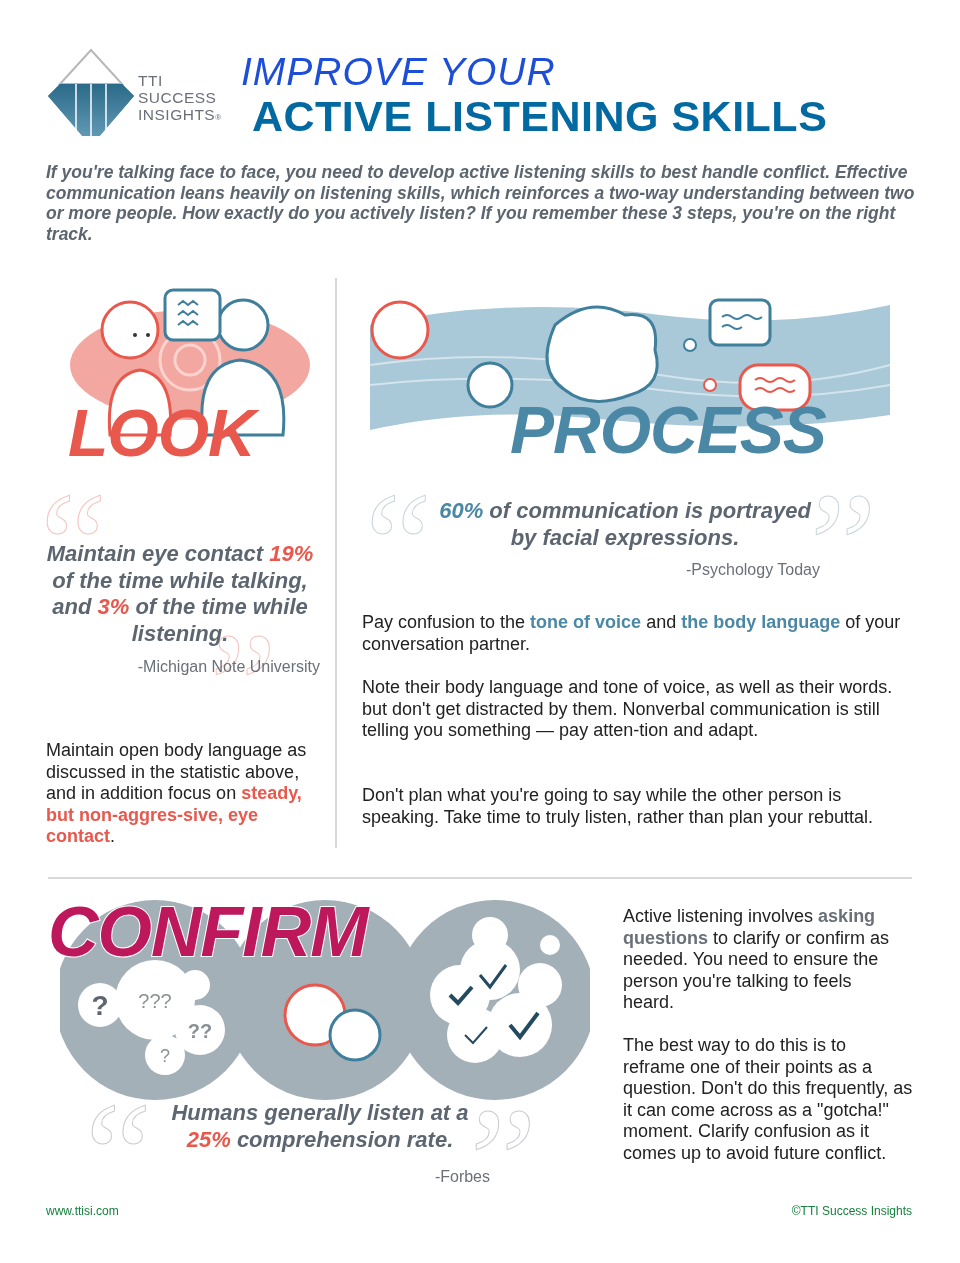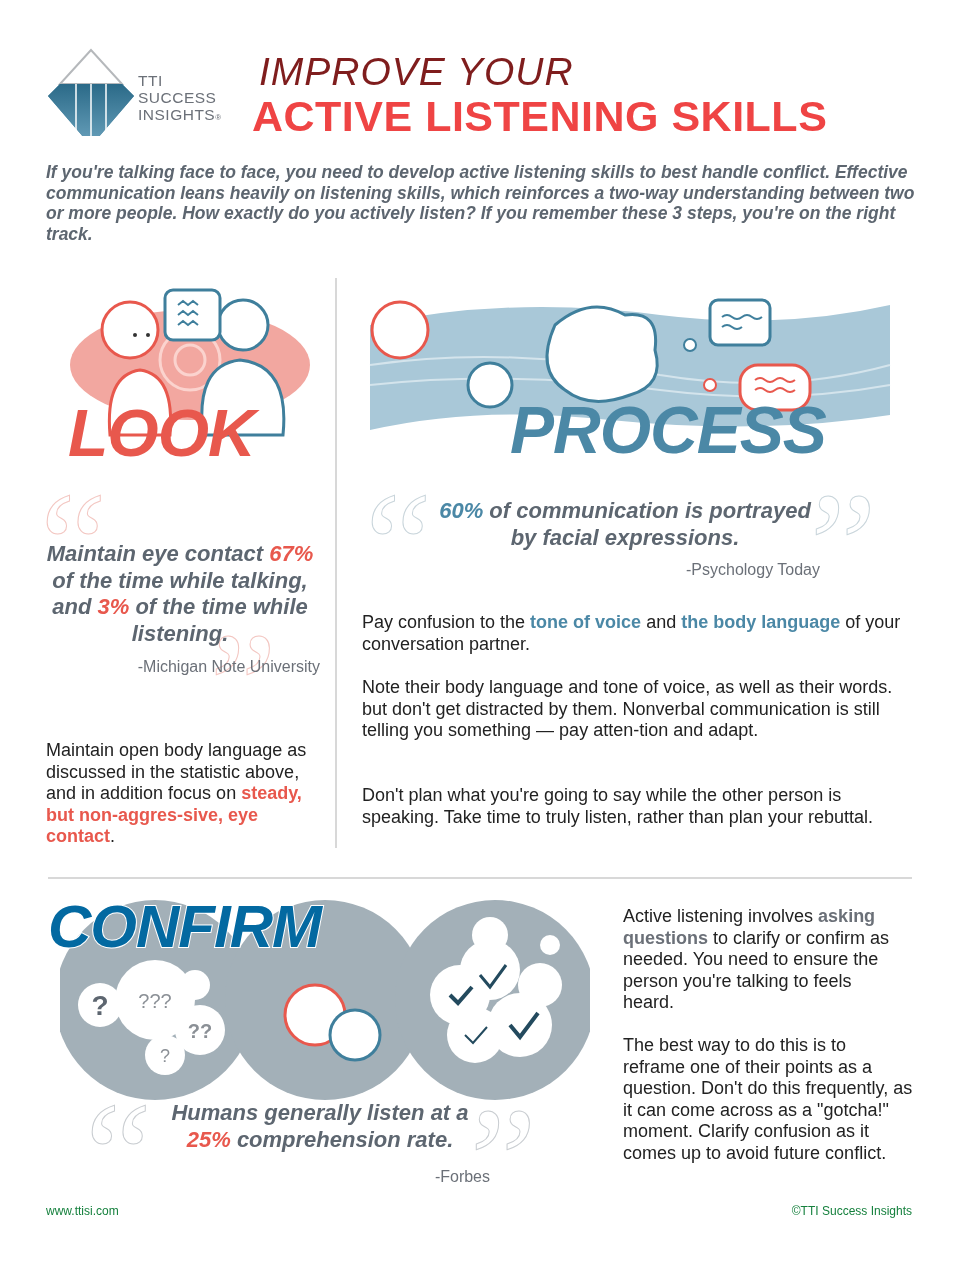--- a/index.html
+++ b/index.html
@@ -1,20 +1,20 @@
 <!DOCTYPE html>
 <html><head>
 <meta charset="utf-8">
 <style>
 *{box-sizing:border-box;margin:0;padding:0}
 body{width:960px;height:1263px;background:#fff;font-family:"Liberation Sans",sans-serif;position:relative;overflow:hidden;color:#222}
 .abs{position:absolute}
 .logo-text{left:138px;top:72px;font-size:15.5px;line-height:17px;color:#6b7078;letter-spacing:.5px}
-.t1{left:259px;top:50px;font-size:39px;font-style:italic;color:#7f1d1d;letter-spacing:1px}
-.t2{left:252px;top:92px;font-size:43px;font-weight:bold;color:#ef4444;letter-spacing:.5px}
+.t1{left:241px;top:50px;font-size:39px;font-style:italic;color:#1d4ed8;letter-spacing:1px}
+.t2{left:252px;top:92px;font-size:43px;font-weight:bold;color:#0369a1;letter-spacing:.5px}
 .intro{left:46px;top:162px;width:880px;font-size:17.5px;line-height:20.5px;font-style:italic;font-weight:bold;color:#5d6670}
 .vdiv{left:335px;top:278px;width:2px;height:570px;background:#d8d8d8}
 .hdiv{left:48px;top:877px;width:864px;height:2px;background:#d8d8d8}
 .quote{font-style:italic;font-weight:bold;color:#5d6670;text-align:center}
 .red{color:#e8584d}
 .blue{color:#4b88a6}
 .src{font-size:16px;color:#6b7078;text-align:right}
 .body{font-size:18px;line-height:21.5px;color:#222}
 .b-red{color:#e8584d;font-weight:bold}
 .b-blue{color:#4b88a6;font-weight:bold}
@@ -65,21 +65,21 @@
   <rect x="120" y="5" width="55" height="50" rx="8" fill="#fff" stroke="#3f7f9c" stroke-width="3"></rect>
   <path d="M133 20 l5 -4 5 4 5 -4 5 4" stroke="#3f7f9c" fill="none" stroke-width="2"></path>
   <path d="M133 30 l5 -4 5 4 5 -4 5 4" stroke="#3f7f9c" fill="none" stroke-width="2"></path>
   <path d="M133 40 l5 -4 5 4 5 -4 5 4" stroke="#3f7f9c" fill="none" stroke-width="2"></path>
 </svg>
 <div class="abs" style="left:68px;top:395px;font-size:66px;font-weight:bold;font-style:italic;color:#e8584d;letter-spacing:-1px">LOOK</div>
 
 <div class="abs qmark" style="left:40px;top:470px;-webkit-text-stroke:1px #f3c6c1">“</div>
 <div class="abs qmark" style="left:210px;top:610px;-webkit-text-stroke:1px #f3c6c1">”</div>
 <div class="abs quote" style="left:40px;top:541px;width:280px;font-size:22px;line-height:26.5px">
-  <span>Maintain eye contact </span><span class="red">67%</span><span> of the time while talking, and </span><span class="red">3%</span><span> of the time while listening.</span>
+  <span>Maintain eye contact </span><span class="red">19%</span><span> of the time while talking, and </span><span class="red">3%</span><span> of the time while listening.</span>
 </div>
 <div class="abs src" style="left:40px;top:658px;width:280px">-Michigan Note University</div>
 
 <div class="abs body" style="left:46px;top:740px;width:282px">
   <span>Maintain open body language as discussed in the statistic above, and in addition focus on </span><span class="b-red">steady, but non-aggres-sive, eye contact</span><span>.</span>
 </div>
 
 <svg class="abs" style="left:360px;top:285px" width="560" height="180" viewBox="0 0 560 180">
   <path d="M10 40 Q150 10 300 30 Q420 45 530 20 L530 130 Q400 150 250 135 Q120 120 10 145Z" fill="#a9c8d8"></path>
   <path d="M10 80 Q150 60 300 90 Q420 110 530 80" stroke="#d4e4ec" fill="none" stroke-width="2"></path>
@@ -131,21 +131,21 @@
   <circle cx="415" cy="145" r="28" fill="#fff"></circle>
   <circle cx="460" cy="135" r="32" fill="#fff"></circle>
   <circle cx="480" cy="95" r="22" fill="#fff"></circle>
   <circle cx="430" cy="45" r="18" fill="#fff"></circle>
   <circle cx="490" cy="55" r="10" fill="#fff"></circle>
   <path d="M390 105 l8 8 l14 -16" stroke="#234a5e" stroke-width="4" fill="none"></path>
   <path d="M420 85 l10 12 l16 -22" stroke="#234a5e" stroke-width="3" fill="none"></path>
   <path d="M405 145 l8 8 l14 -16" stroke="#234a5e" stroke-width="2" fill="none"></path>
   <path d="M450 135 l10 12 l18 -24" stroke="#234a5e" stroke-width="4" fill="none"></path>
 </svg>
-<div class="abs" style="left:48px;top:892px;font-size:60px;font-weight:bold;font-style:italic;color:#0369a1;letter-spacing:-1px;-webkit-text-stroke:2px #fff;paint-order:stroke fill">CONFIRM</div>
+<div class="abs" style="left:48px;top:892px;font-size:70px;font-weight:bold;font-style:italic;color:#be185d;letter-spacing:-1px;-webkit-text-stroke:2px #fff;paint-order:stroke fill">CONFIRM</div>
 
 <div class="abs qmark" style="left:85px;top:1080px;-webkit-text-stroke:1px #c9cdd1">“</div>
 <div class="abs qmark" style="left:470px;top:1085px;-webkit-text-stroke:1px #c9cdd1">”</div>
 <div class="abs quote" style="left:150px;top:1100px;width:340px;font-size:22px;line-height:26.5px">
   <span>Humans generally listen at a </span><span class="red">25%</span><span> comprehension rate.</span>
 </div>
 <div class="abs src" style="left:150px;top:1168px;width:340px">-Forbes</div>
 
 <div class="abs body" style="left:623px;top:906px;width:270px">
   <span>Active listening involves </span><span class="b-grey">asking questions</span><span> to clarify or confirm as needed. You need to ensure the person you're talking to feels heard.</span>

